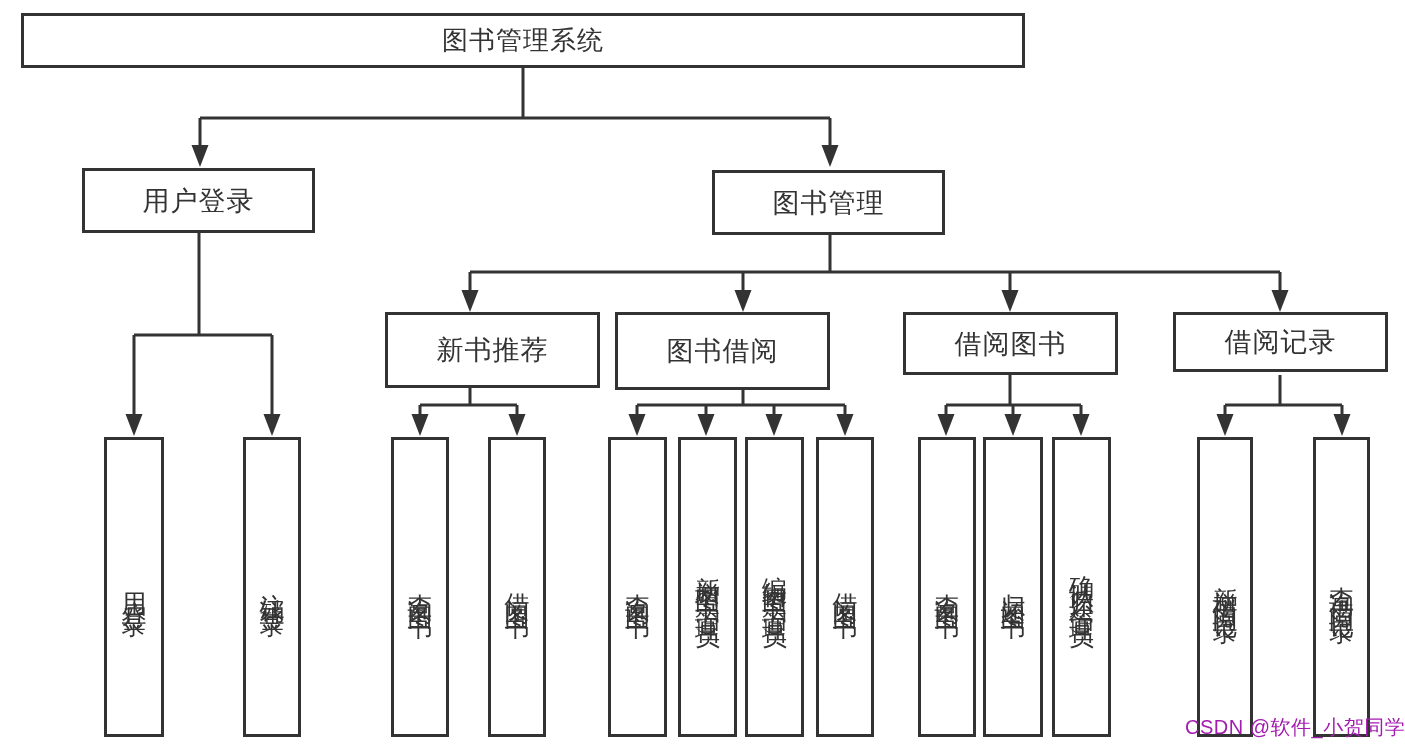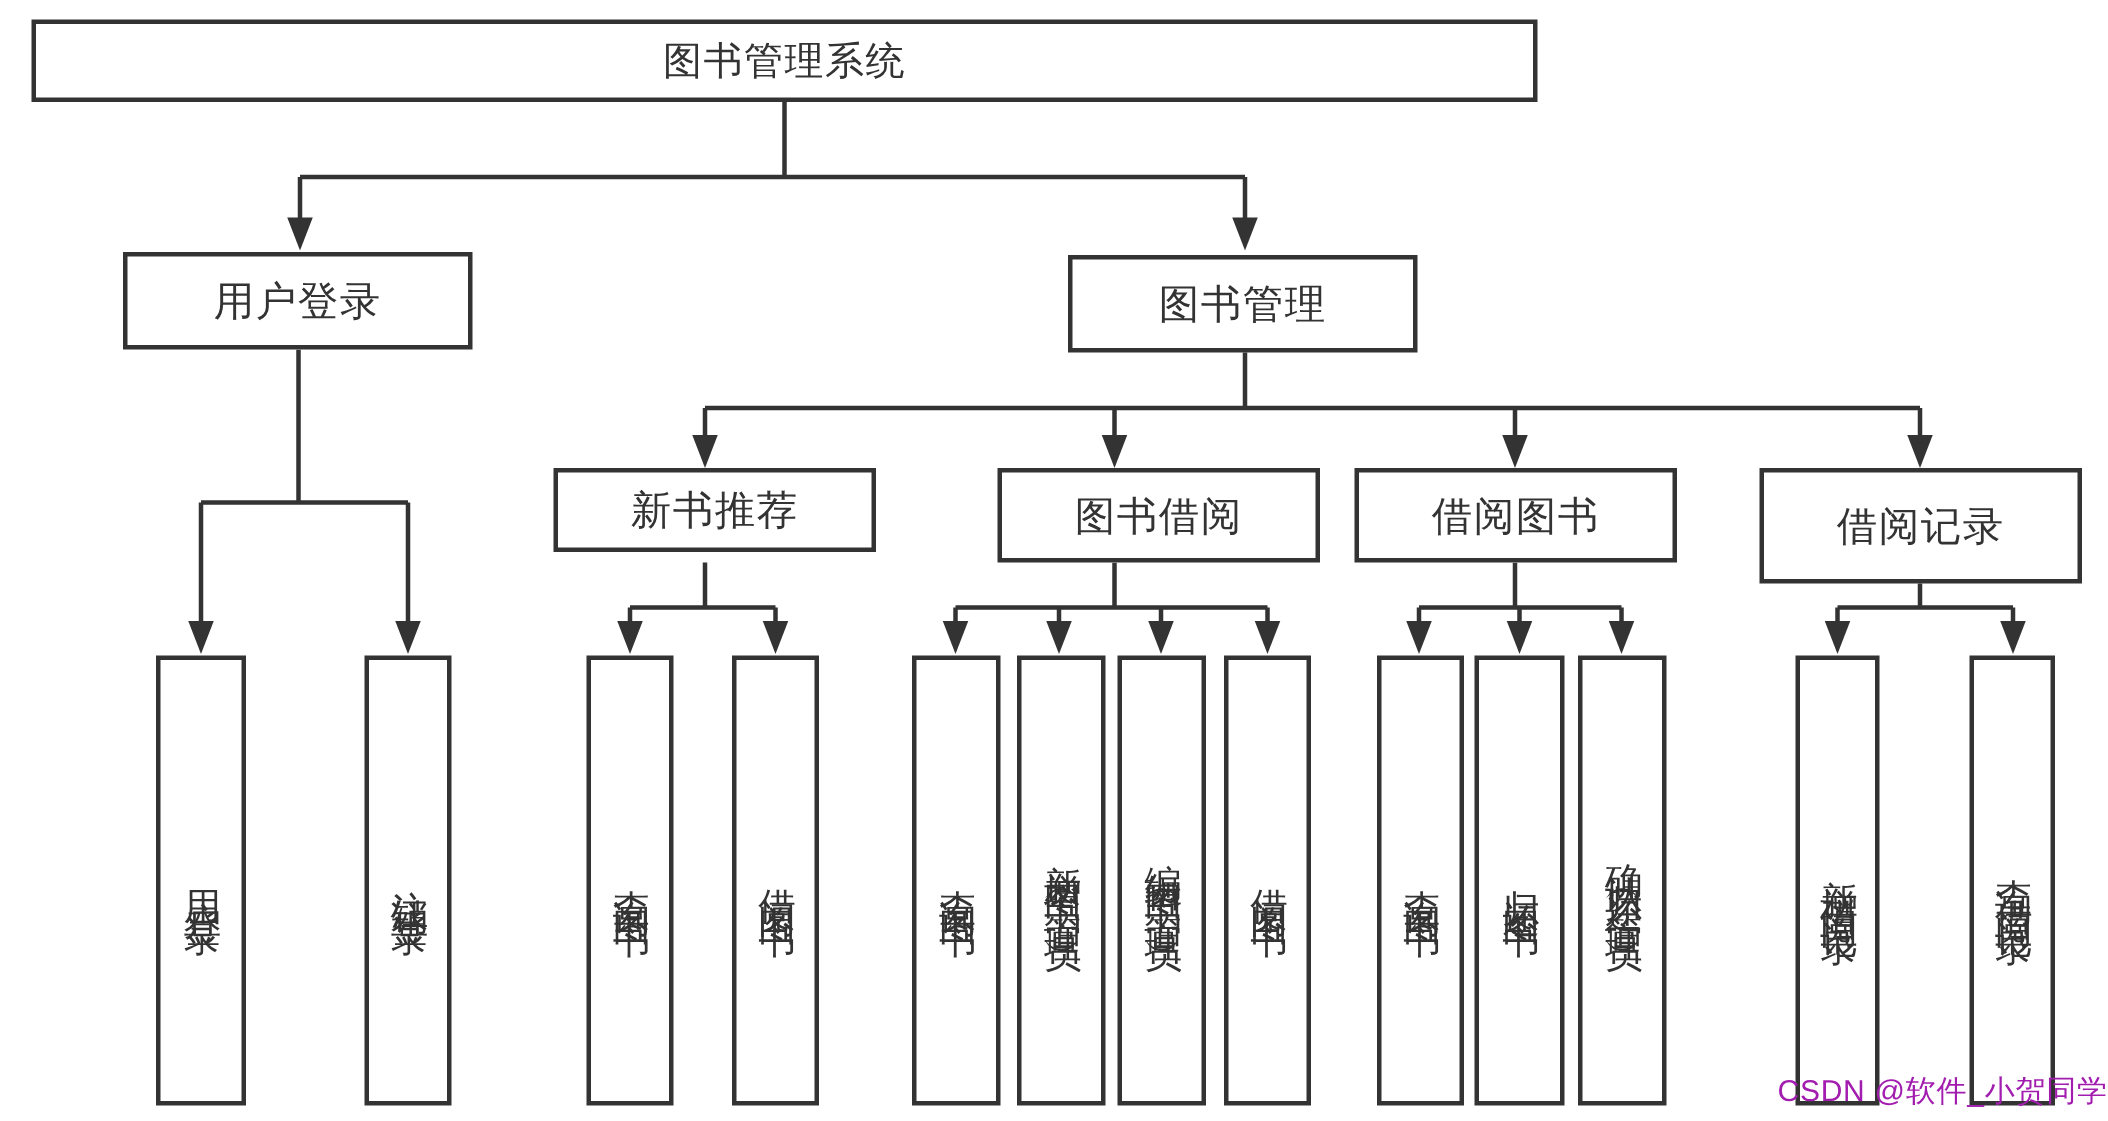--- a/index.html
+++ b/index.html
@@ -108,24 +108,24 @@
       <polygon points="1216.5,414 1233.5,414 1225,436"></polygon>
       <polygon points="1333.5,414 1350.5,414 1342,436"></polygon>
     </g>
   </svg>
 
   <div class="node h root" style="left:21px; top:13px; width:1004px; height:55px;">图书管理系统</div>
 
   <div class="node h" style="left:82px; top:168px; width:233px; height:65px;">用户登录</div>
   <div class="node h" style="left:712px; top:170px; width:233px; height:65px;">图书管理</div>
 
-  <div class="node h" style="left:369px; top:312px; width:215px; height:56px;">新书推荐</div>
-  <div class="node h" style="left:665px; top:312px; width:215px; height:63px;">图书借阅</div>
+  <div class="node h" style="left:385px; top:312px; width:215px; height:76px;">新书推荐</div>
+  <div class="node h" style="left:615px; top:312px; width:215px; height:78px;">图书借阅</div>
   <div class="node h" style="left:903px; top:312px; width:215px; height:63px;">借阅图书</div>
-  <div class="node h" style="left:1173px; top:312px; width:215px; height:77px;">借阅记录</div>
+  <div class="node h" style="left:1173px; top:312px; width:215px; height:60px;">借阅记录</div>
 
   <div class="node v" style="left:104px; top:437px; width:60px; height:300px;">用户登录</div>
   <div class="node v" style="left:243px; top:437px; width:58px; height:300px;">注销登录</div>
 
   <div class="node v" style="left:391px; top:437px; width:58px; height:300px;">查询图书</div>
   <div class="node v" style="left:488px; top:437px; width:58px; height:300px;">借阅图书</div>
 
   <div class="node v" style="left:608px; top:437px; width:59px; height:300px;">查询图书</div>
   <div class="node v" style="left:678px; top:437px; width:59px; height:300px;">新增图书（管理员）</div>
   <div class="node v" style="left:745px; top:437px; width:59px; height:300px;">编辑图书（管理员）</div>

